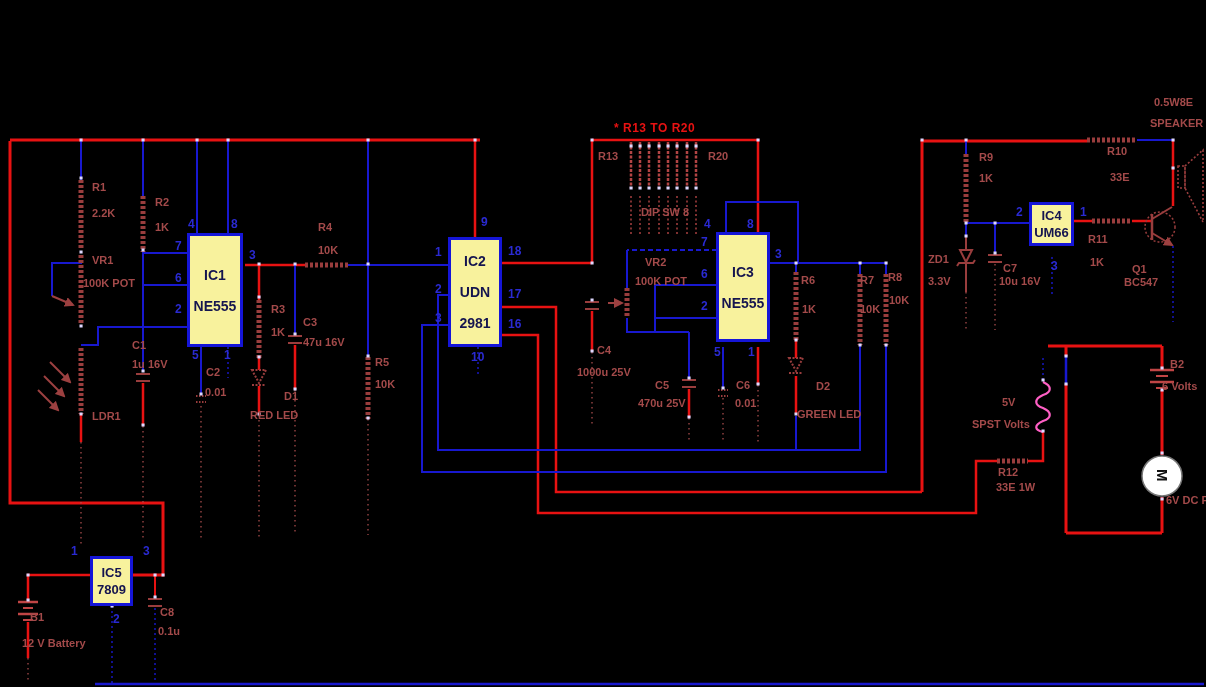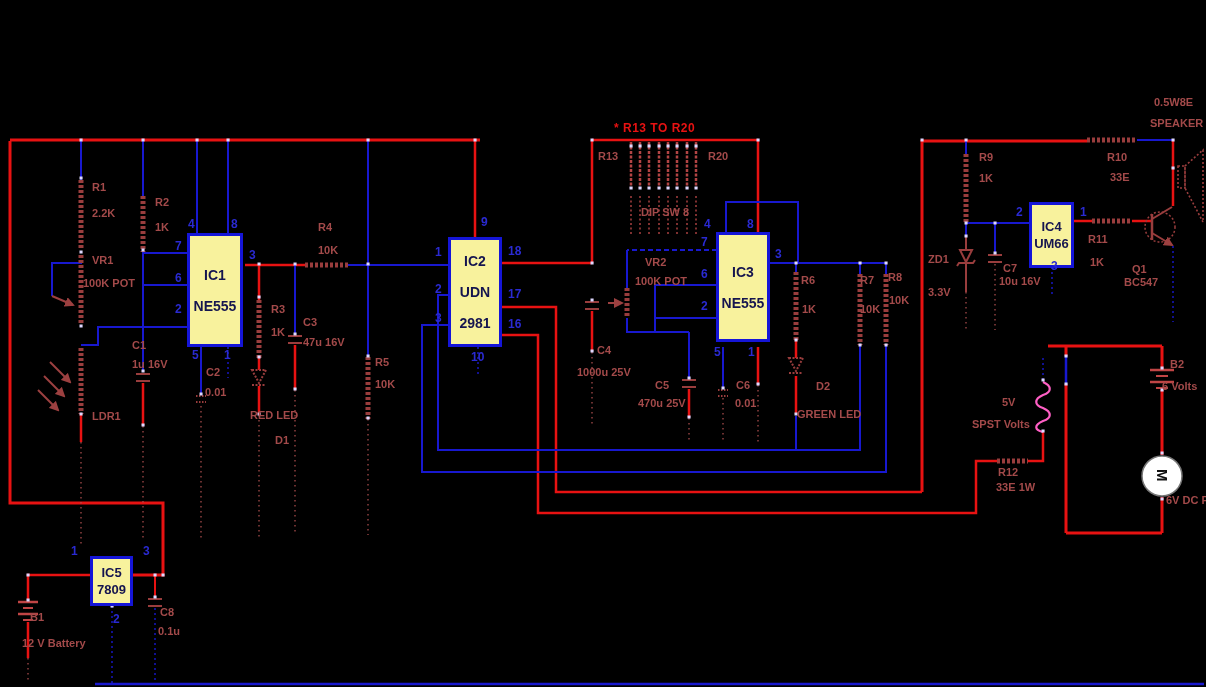--- a/index.html
+++ b/index.html
@@ -187,21 +187,21 @@
       </div>
       <div class="ic ic-big" style="left: 448px; top: 237px; width: 54px; height: 110px;">
         <span>IC2</span>
         <span>UDN</span>
         <span>2981</span>
       </div>
       <div class="ic ic-big" style="left: 716px; top: 232px; width: 54px; height: 110px;">
         <span>IC3</span>
         <span>NE555</span>
       </div>
-      <div class="ic ic-small" style="left: 1029px; top: 202px; width: 45px; height: 66px;">
+      <div class="ic ic-small" style="left: 1029px; top: 202px; width: 45px; height: 44px;">
         <span>IC4</span>
         <span>UM66</span>
       </div>
       <div class="ic ic-small" style="left: 90px; top: 556px; width: 43px; height: 50px;">
         <span>IC5</span>
         <span>7809</span>
       </div>
     </div>
   <div id="labels">
       <span class="lab k-r" style="left: 614px; top: 98px; margin-top: 24px;">* R13 TO R20</span>
@@ -211,21 +211,21 @@
       <span class="lab k-l" style="left: 155px; top: 221px;">1K</span>
       <span class="lab k-l" style="left: 92px; top: 254px;">VR1</span>
       <span class="lab k-l" style="left: 83px; top: 277px;">100K POT</span>
       <span class="lab k-l" style="left: 92px; top: 386px; margin-top: 24px;">LDR1</span>
       <span class="lab k-l" style="left: 132px; top: 339px;">C1</span>
       <span class="lab k-l" style="left: 132px; top: 358px;">1u 16V</span>
       <span class="lab k-l" style="left: 206px; top: 366px;">C2</span>
       <span class="lab k-l" style="left: 205px; top: 386px;">0.01</span>
       <span class="lab k-l" style="left: 271px; top: 303px;">R3</span>
       <span class="lab k-l" style="left: 271px; top: 326px;">1K</span>
-      <span class="lab k-l" style="left: 275px; top: 390px; margin-top: 44px;">D1</span>
+      <span class="lab k-l" style="left: 284px; top: 390px;">D1</span>
       <span class="lab k-l" style="left: 250px; top: 409px;">RED LED</span>
       <span class="lab k-l" style="left: 303px; top: 316px;">C3</span>
       <span class="lab k-l" style="left: 303px; top: 336px;">47u 16V</span>
       <span class="lab k-l" style="left: 318px; top: 221px;">R4</span>
       <span class="lab k-l" style="left: 318px; top: 244px;">10K</span>
       <span class="lab k-l" style="left: 375px; top: 348px; margin-top: 8px;">R5</span>
       <span class="lab k-l" style="left: 375px; top: 378px;">10K</span>
       <span class="lab k-l" style="left: 598px; top: 150px;">R13</span>
       <span class="lab k-l" style="left: 708px; top: 150px;">R20</span>
       <span class="lab k-l" style="left: 641px; top: 206px;">DIP SW 8</span>
@@ -241,24 +241,24 @@
       <span class="lab k-l" style="left: 802px; top: 303px;">1K</span>
       <span class="lab k-l" style="left: 860px; top: 274px;">R7</span>
       <span class="lab k-l" style="left: 860px; top: 303px;">10K</span>
       <span class="lab k-l" style="left: 888px; top: 271px;">R8</span>
       <span class="lab k-l" style="left: 889px; top: 294px;">10K</span>
       <span class="lab k-l" style="left: 816px; top: 380px;">D2</span>
       <span class="lab k-l" style="left: 797px; top: 408px;">GREEN LED</span>
       <span class="lab k-l" style="left: 979px; top: 151px;">R9</span>
       <span class="lab k-l" style="left: 979px; top: 172px;">1K</span>
       <span class="lab k-l" style="left: 928px; top: 253px;">ZD1</span>
-      <span class="lab k-l" style="left: 928px; top: 286px;">3.3V</span>
+      <span class="lab k-l" style="left: 928px; top: 275px;">3.3V</span>
       <span class="lab k-l" style="left: 1003px; top: 262px;">C7</span>
       <span class="lab k-l" style="left: 999px; top: 275px;">10u 16V</span>
-      <span class="lab k-l" style="left: 1107px; top: 151px;">R10</span>
+      <span class="lab k-l" style="left: 1107px; top: 145px;">R10</span>
       <span class="lab k-l" style="left: 1110px; top: 171px;">33E</span>
       <span class="lab k-l" style="left: 1154px; top: 96px;">0.5W8E</span>
       <span class="lab k-l" style="left: 1150px; top: 117px;">SPEAKER</span>
       <span class="lab k-l" style="left: 1088px; top: 233px;">R11</span>
       <span class="lab k-l" style="left: 1090px; top: 256px;">1K</span>
       <span class="lab k-l" style="left: 1132px; top: 263px;">Q1</span>
       <span class="lab k-l" style="left: 1124px; top: 276px;">BC547</span>
       <span class="lab k-l" style="left: 1002px; top: 396px;">5V</span>
       <span class="lab k-l" style="left: 972px; top: 418px;">SPST Volts</span>
       <span class="lab k-l" style="left: 998px; top: 466px;">R12</span>

